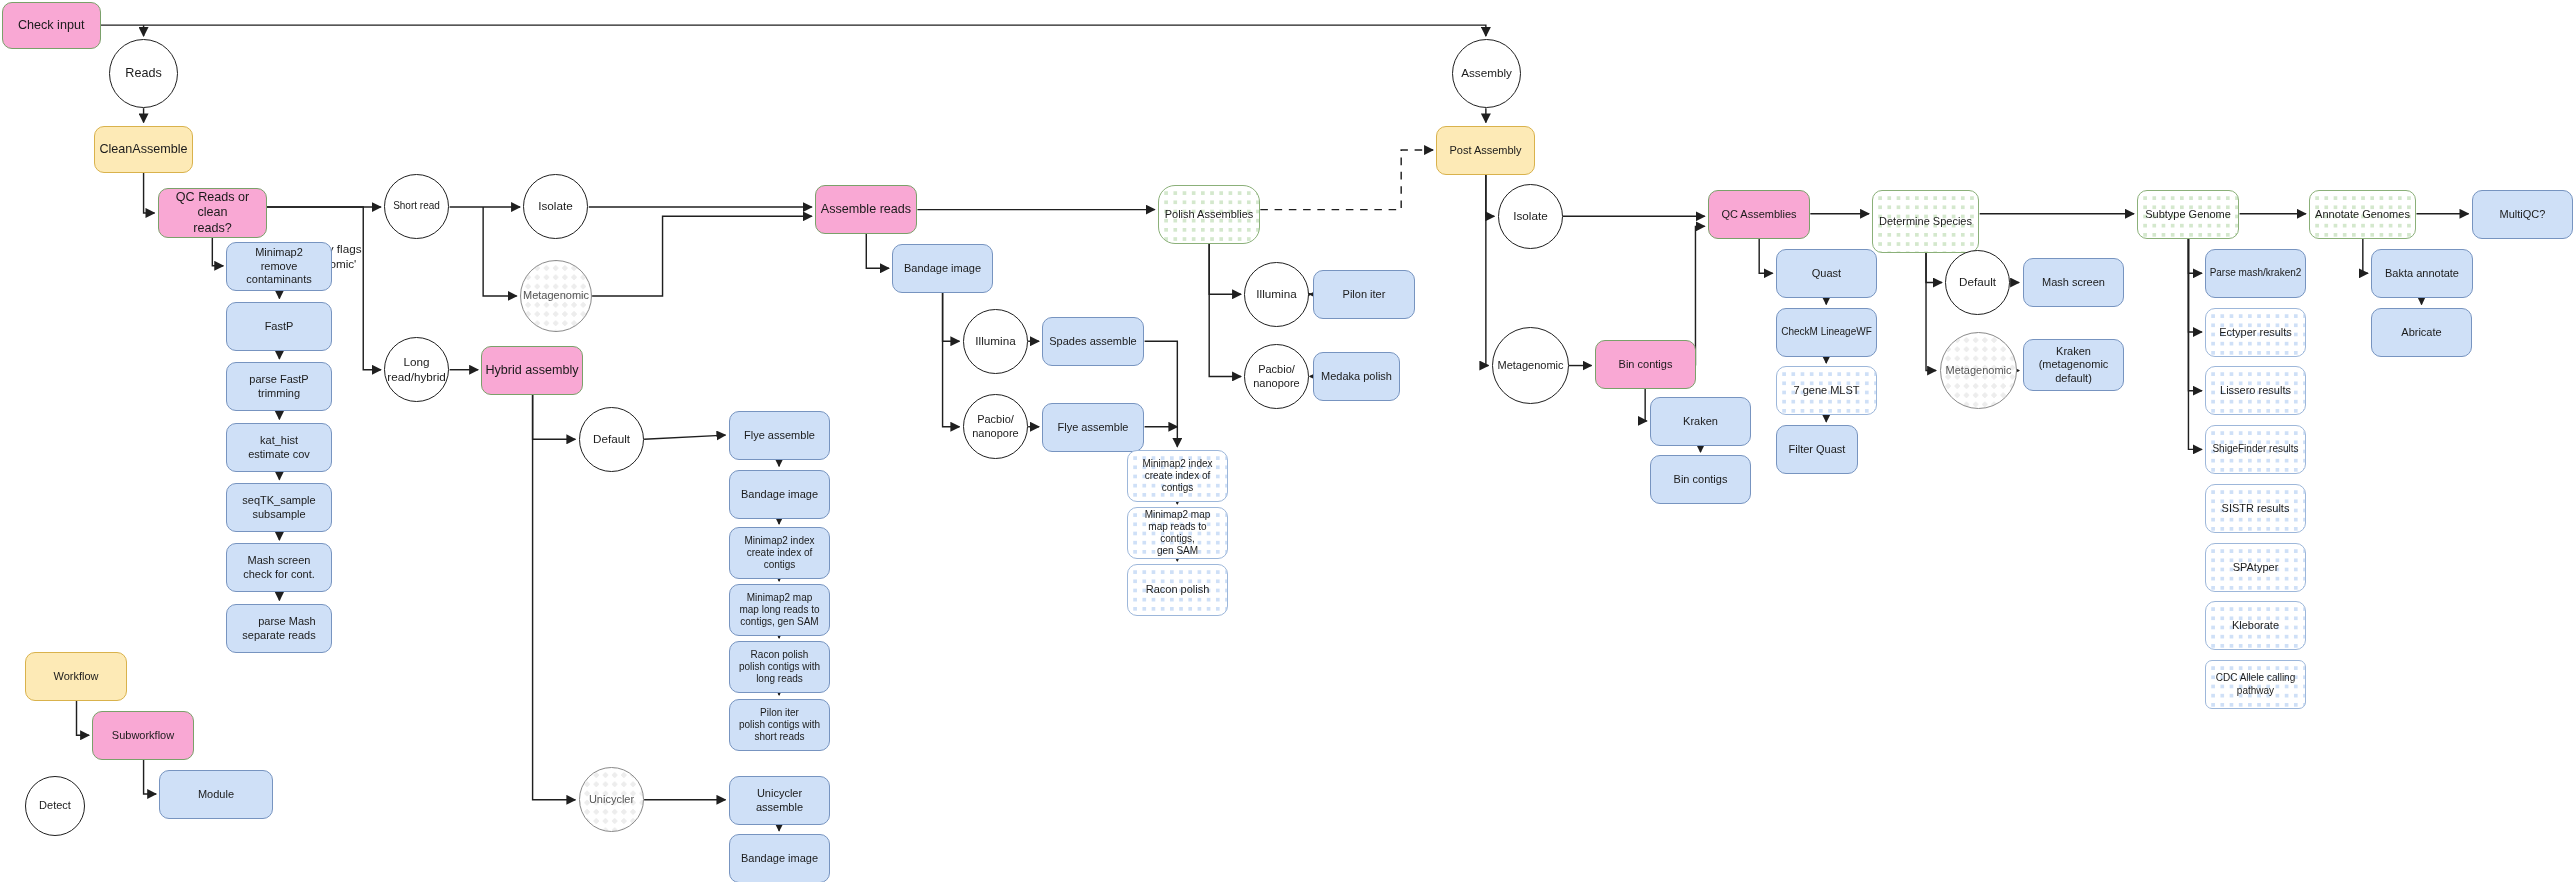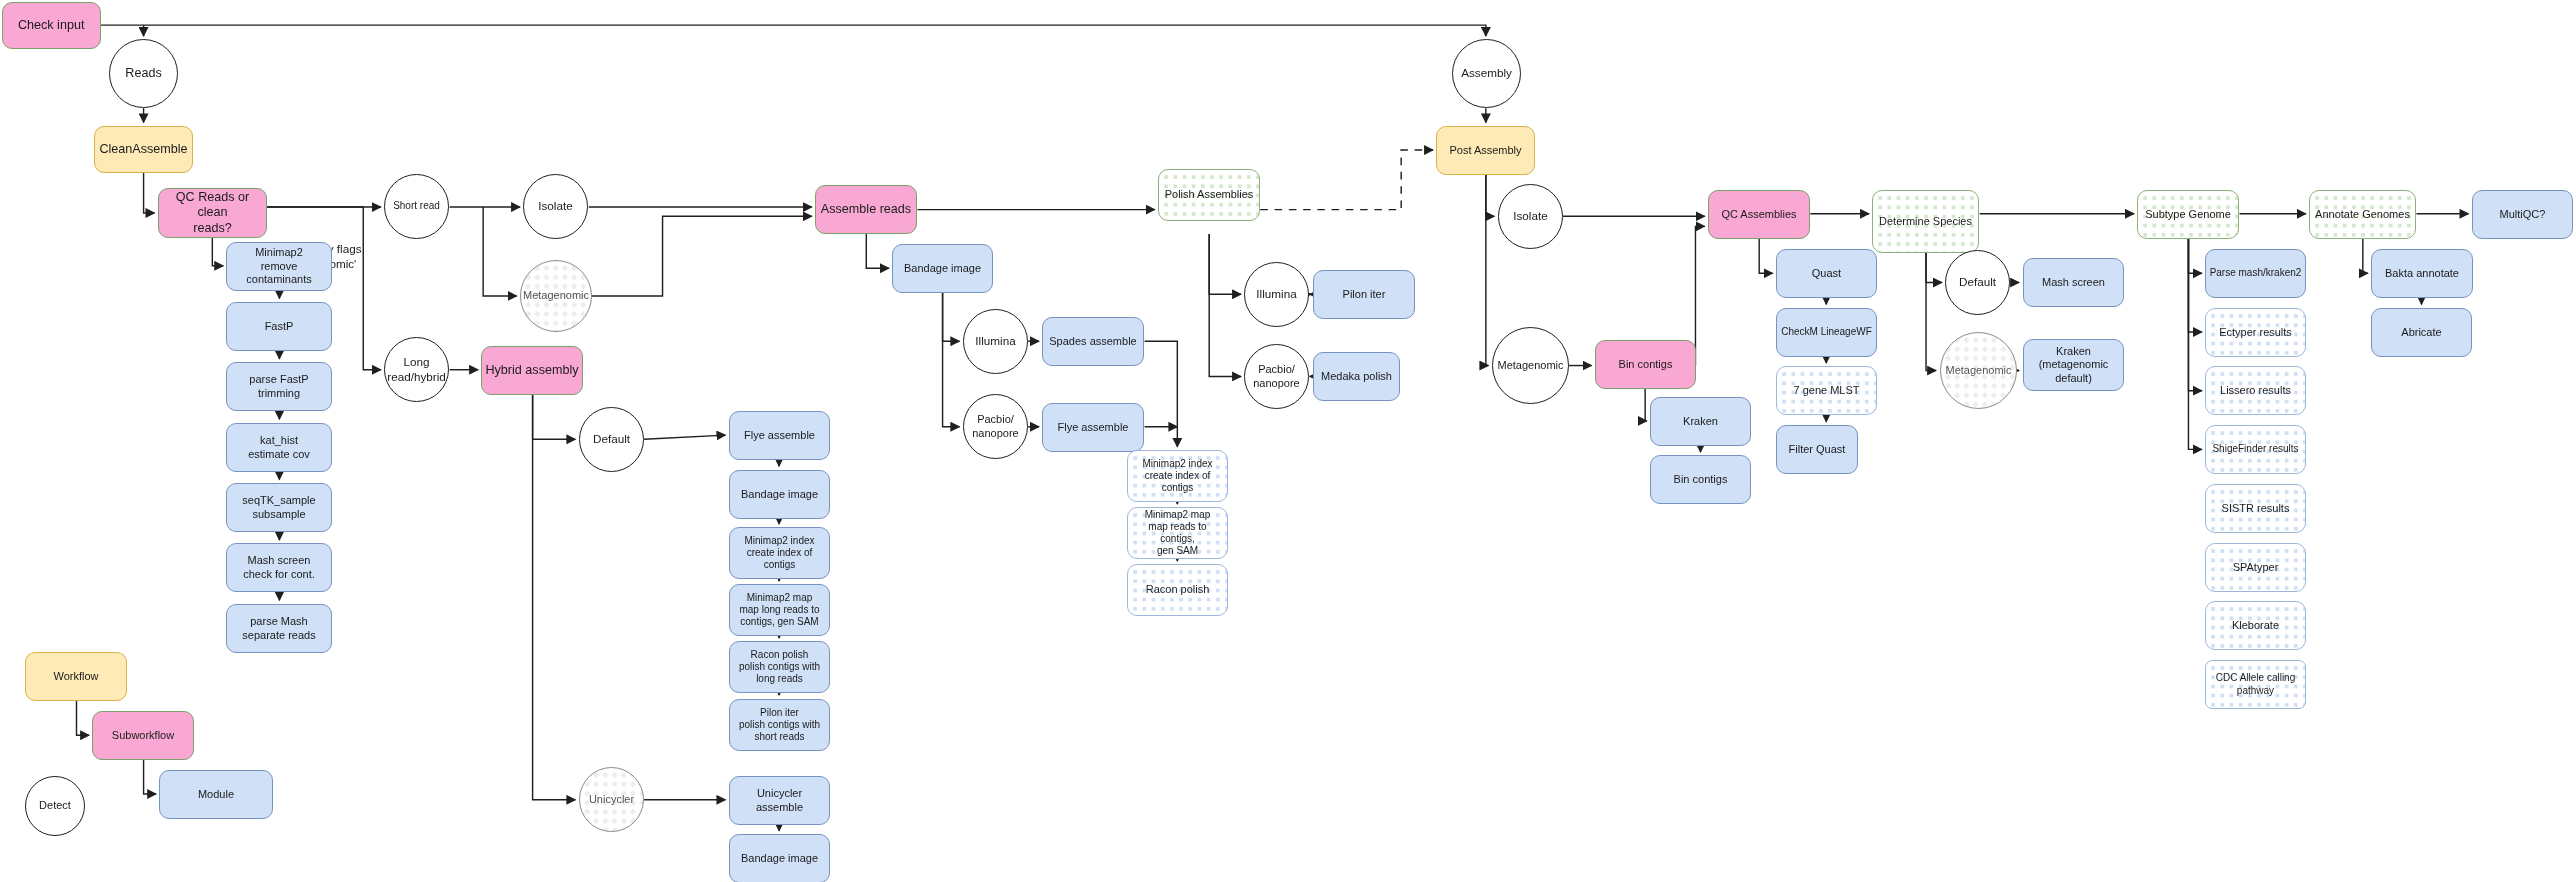--- a/index.html
+++ b/index.html
@@ -265,21 +265,21 @@
 remove contaminants</div>
   <div class="node rect blue" style="left:226px;top:302px;width:106px;height:49px;font-size:11px;">FastP</div>
   <div class="node rect blue" style="left:226px;top:362px;width:106px;height:49px;font-size:11px;">parse FastP
 trimming</div>
   <div class="node rect blue" style="left:226px;top:423px;width:106px;height:49px;font-size:11px;">kat_hist
 estimate cov</div>
   <div class="node rect blue" style="left:226px;top:483px;width:106px;height:49px;font-size:11px;">seqTK_sample
 subsample</div>
   <div class="node rect blue" style="left:226px;top:543px;width:106px;height:49px;font-size:11px;">Mash screen
 check for cont.</div>
-  <div class="node rect blue" style="left:226px;top:604px;width:106px;height:49px;font-size:11px;">parse Mash
+  <div class="node rect blue" style="left:226px;top:604px;width:106px;height:49px;font-size:11px;text-align:right;">parse Mash
 separate reads</div>
 
   <div class="node circle" style="left:384px;top:174px;width:65px;height:65px;font-size:10px;">Short read</div>
   <div class="node circle" style="left:384px;top:337px;width:65px;height:65px;font-size:11.7px;">Long
 read/hybrid</div>
   <div class="node circle" style="left:523px;top:174px;width:65px;height:65px;font-size:11.7px;">Isolate</div>
   <div class="node circle circle-dot" style="left:520px;top:260px;width:72px;height:72px;font-size:11px;">Metagenomic</div>
   <div class="node rect green" style="left:481px;top:346px;width:102px;height:49px;">Hybrid assembly</div>
 
   <div class="node circle" style="left:579px;top:407px;width:65px;height:65px;font-size:11.7px;">Default</div>
@@ -310,21 +310,21 @@
   <div class="node rect blue" style="left:1042px;top:317px;width:102px;height:49px;font-size:11px;">Spades assemble</div>
   <div class="node rect blue" style="left:1042px;top:403px;width:102px;height:49px;font-size:11px;">Flye assemble</div>
   <div class="node rect blue-dot" style="left:1127px;top:450px;width:101px;height:52px;font-size:10px;">Minimap2 index
 create index of
 contigs</div>
   <div class="node rect blue-dot" style="left:1127px;top:507px;width:101px;height:52px;font-size:10px;">Minimap2 map
 map reads to contigs,
 gen SAM</div>
   <div class="node rect blue-dot" style="left:1127px;top:564px;width:101px;height:52px;font-size:11px;">Racon polish</div>
 
-  <div class="node rect green-dot" style="left:1158px;top:169px;width:102px;height:52px;font-size:11px;">Polish Assemblies</div>
+  <div class="node rect green-dot" style="left:1158px;top:185px;width:102px;height:59px;font-size:11px;border-radius:17px;">Polish Assemblies</div>
   <div class="node circle" style="left:1244px;top:262px;width:65px;height:65px;font-size:11.7px;">Illumina</div>
   <div class="node circle" style="left:1244px;top:344px;width:65px;height:65px;font-size:11px;">Pacbio/
 nanopore</div>
   <div class="node rect blue" style="left:1313px;top:270px;width:102px;height:49px;font-size:11px;">Pilon iter</div>
   <div class="node rect blue" style="left:1313px;top:352px;width:87px;height:49px;font-size:11px;">Medaka polish</div>
 
   <div class="node circle" style="left:1452px;top:39px;width:69px;height:69px;font-size:11.7px;">Assembly</div>
   <div class="node rect yellow" style="left:1436px;top:126px;width:99px;height:49px;font-size:11px;">Post Assembly</div>
   <div class="node circle" style="left:1498px;top:184px;width:65px;height:65px;font-size:11.7px;">Isolate</div>
   <div class="node circle" style="left:1492px;top:327px;width:77px;height:77px;font-size:11px;">Metagenomic</div>

